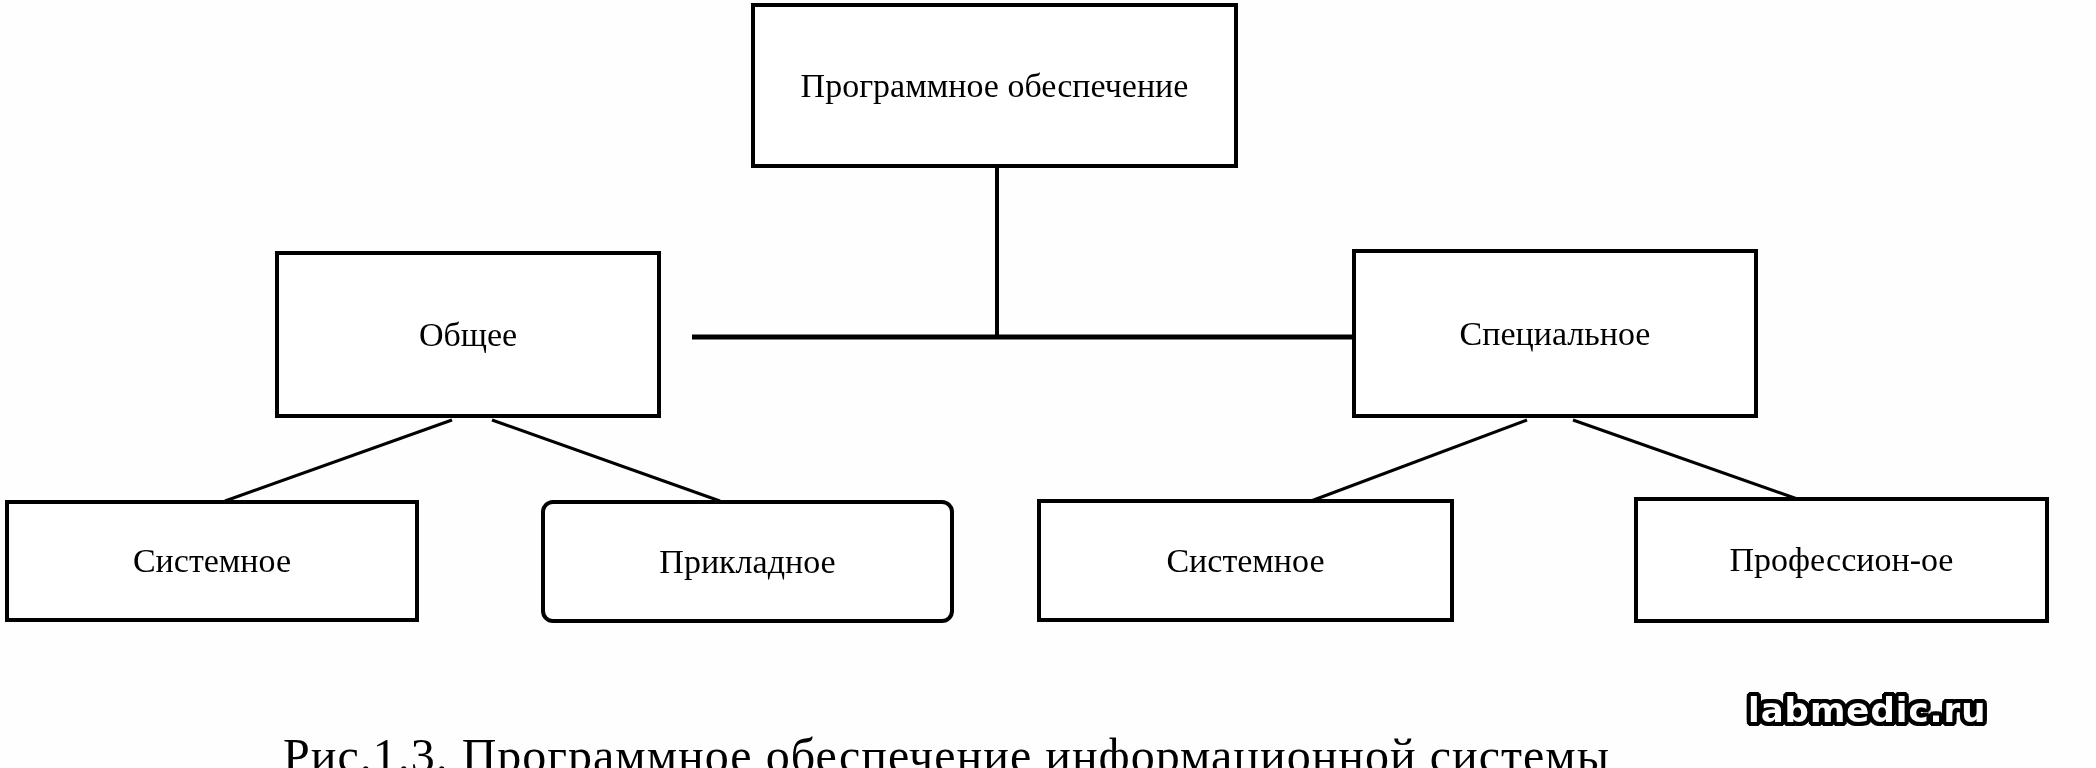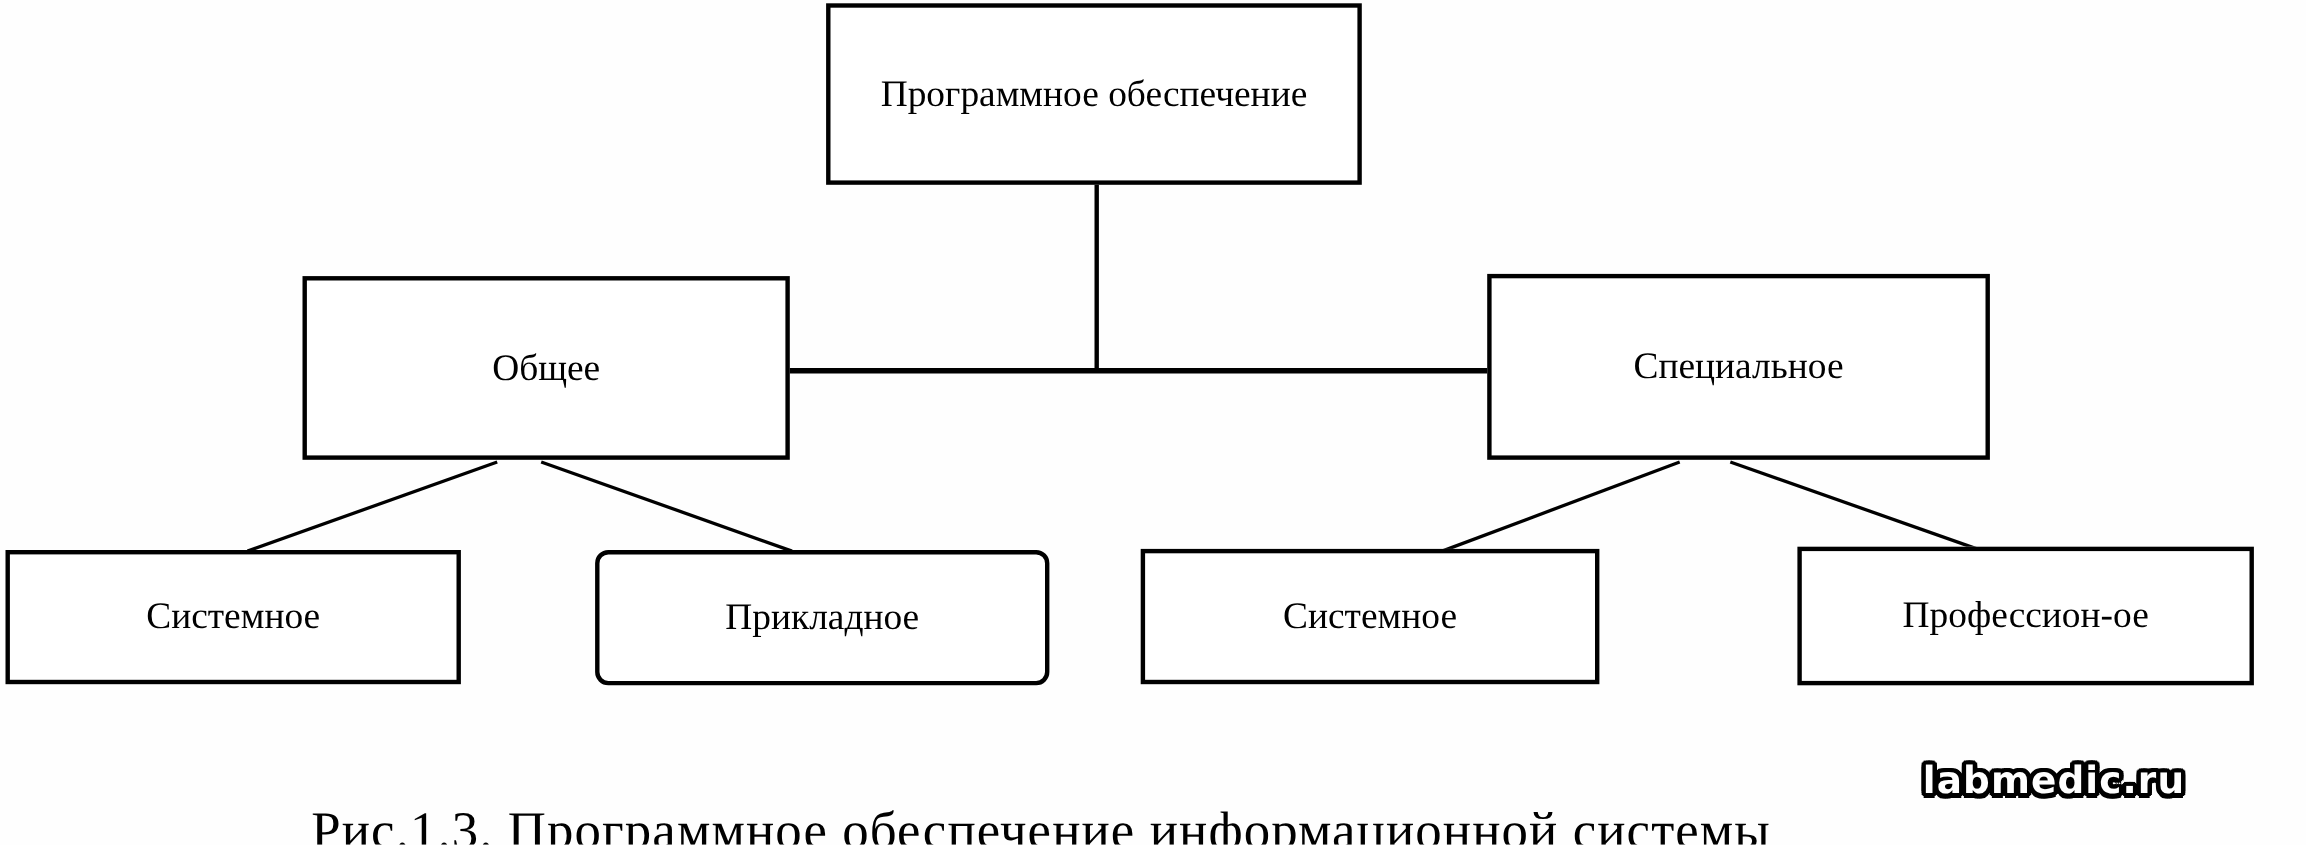--- a/index.html
+++ b/index.html
@@ -24,22 +24,22 @@
     display: flex;
     align-items: center;
     justify-content: center;
     text-align: center;
     font-size: 34px;
     line-height: 1.28;
     color: #000000;
     padding: 0 12px;
   }
   .node-root    { left: 751px;  top: 3px;   width: 487px; height: 165px; }
-  .node-general { left: 275px;  top: 251px; width: 443px; height: 167px; }
-  .node-special { left: 1352px; top: 249px; width: 457px; height: 169px; }
+  .node-general { left: 275px;  top: 251px; width: 386px; height: 167px; }
+  .node-special { left: 1352px; top: 249px; width: 406px; height: 169px; }
   .node-b1      { left: 5px;    top: 500px; width: 414px; height: 122px; }
   .node-b2      { left: 541px;  top: 500px; width: 413px; height: 123px; border-radius: 12px; }
   .node-b3      { left: 1037px; top: 499px; width: 417px; height: 123px; }
   .node-b4      { left: 1634px; top: 497px; width: 415px; height: 126px; }
   .caption-text {
     position: absolute;
     left: 283px;
     top: 692px;
     font-size: 48px;
     letter-spacing: 1px;

